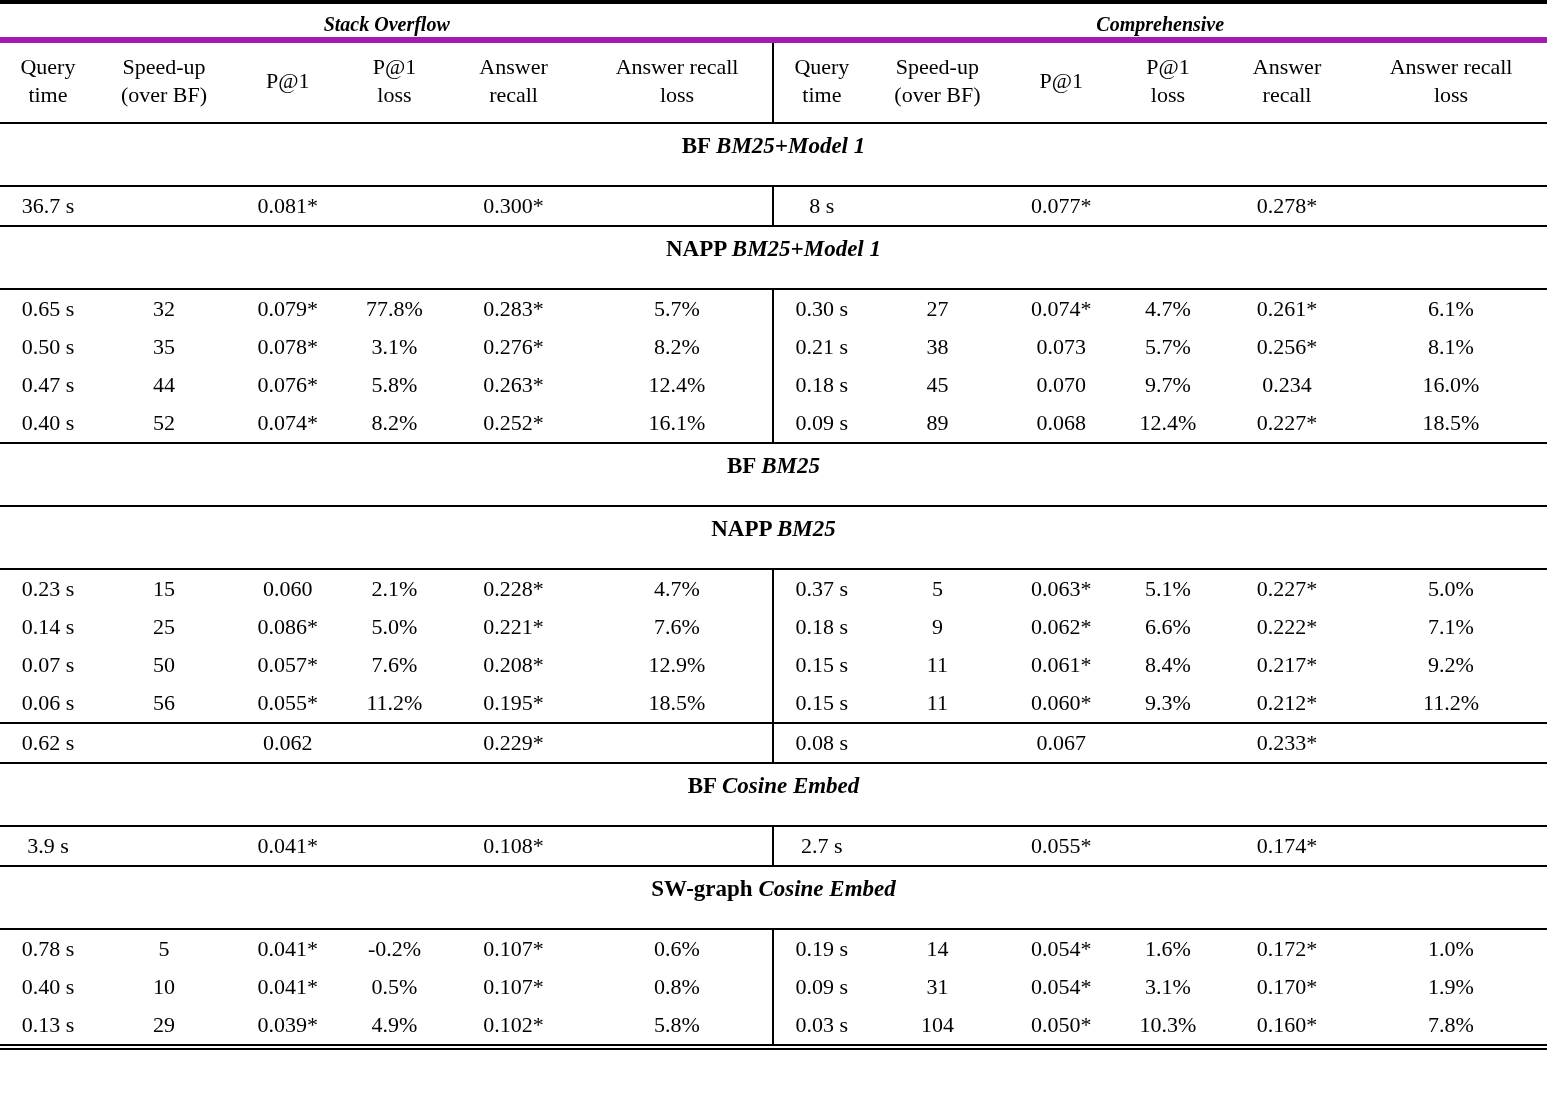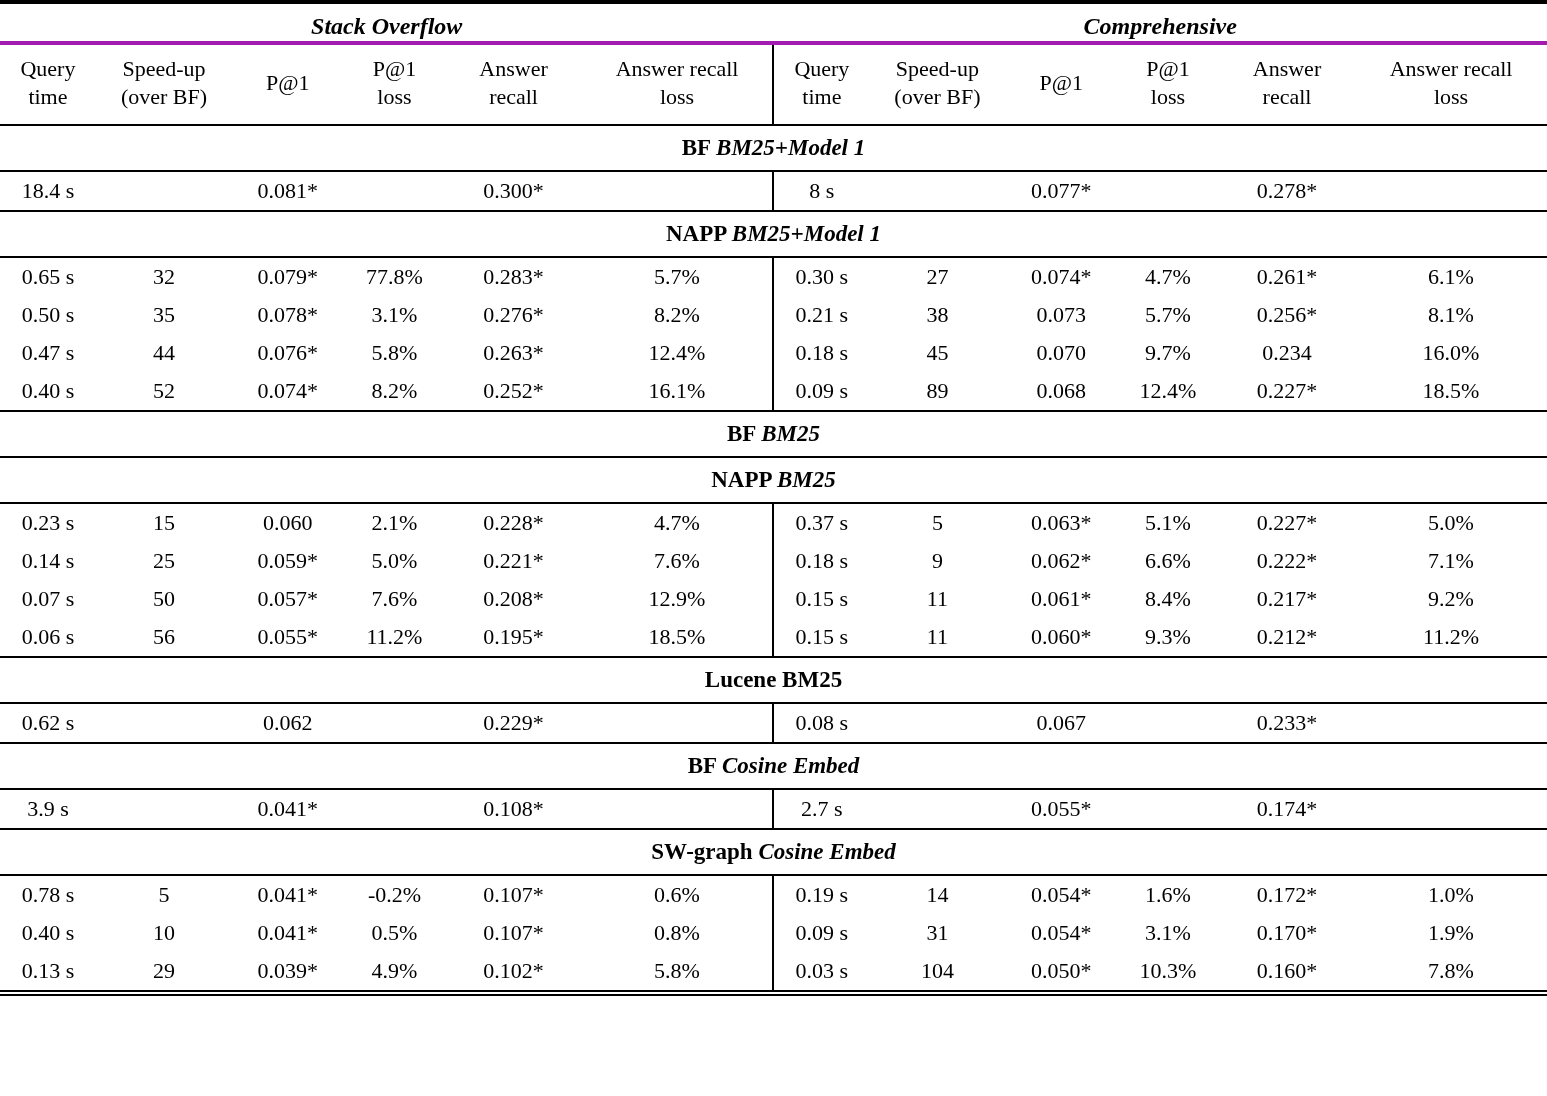--- a/index.html
+++ b/index.html
@@ -24,37 +24,37 @@
   }
   th, td {
     padding: 0;
     font-weight: normal;
     text-align: center;
     vertical-align: middle;
     overflow: hidden;
     white-space: nowrap;
   }
   tr.group-row th {
-    font-size: 24px;
+    font-size: 20px;
     font-weight: bold;
     font-style: italic;
     padding: 9px 0 1px 0;
-    border-bottom: 4px solid #a21caf;
+    border-bottom: 6px solid #a21caf;
   }
   tr.colhead-row th {
     font-size: 22px;
     line-height: 28px;
     padding: 10px 0 13px 0;
     border-bottom: 2px solid #000;
     white-space: normal;
   }
   tr.section-row td {
     font-size: 23px;
     font-weight: bold;
-    padding: 9px 0 9px 0;
+    padding: 9px 0 26px 0;
     border-bottom: 2px solid #000;
   }
   tr.section-row td .method {
     font-style: italic;
   }
   tr.data-row td {
     font-size: 22px;
     height: 38px;
   }
   tr.section-end td {
@@ -101,21 +101,21 @@
           <th><span>P@1</span><br><span>loss</span></th>
           <th><span>Answer</span><br><span>recall</span></th>
           <th><span>Answer recall</span><br><span>loss</span></th>
         </tr>
       </thead>
     <tbody>
         <tr class="section-row">
           <td colspan="12"><span class="roman">BF</span> <span class="method">BM25+Model 1</span></td>
         </tr>
         <tr class="data-row section-end">
-          <td>18.4 s</td>
+          <td>36.7 s</td>
           <td></td>
           <td>0.081*</td>
           <td></td>
           <td>0.300*</td>
           <td></td>
           <td class="vdiv">8 s</td>
           <td></td>
           <td>0.077*</td>
           <td></td>
           <td>0.278*</td>
@@ -196,21 +196,21 @@
           <td class="vdiv">0.37 s</td>
           <td>5</td>
           <td>0.063*</td>
           <td>5.1%</td>
           <td>0.227*</td>
           <td>5.0%</td>
         </tr>
         <tr class="data-row">
           <td>0.14 s</td>
           <td>25</td>
-          <td>0.059*</td>
+          <td>0.086*</td>
           <td>5.0%</td>
           <td>0.221*</td>
           <td>7.6%</td>
           <td class="vdiv">0.18 s</td>
           <td>9</td>
           <td>0.062*</td>
           <td>6.6%</td>
           <td>0.222*</td>
           <td>7.1%</td>
         </tr>
@@ -235,23 +235,20 @@
           <td>11.2%</td>
           <td>0.195*</td>
           <td>18.5%</td>
           <td class="vdiv">0.15 s</td>
           <td>11</td>
           <td>0.060*</td>
           <td>9.3%</td>
           <td>0.212*</td>
           <td>11.2%</td>
         </tr>
-        <tr class="section-row">
-          <td colspan="12"><span class="roman">Lucene BM25</span></td>
-        </tr>
         <tr class="data-row section-end">
           <td>0.62 s</td>
           <td></td>
           <td>0.062</td>
           <td></td>
           <td>0.229*</td>
           <td></td>
           <td class="vdiv">0.08 s</td>
           <td></td>
           <td>0.067</td>

